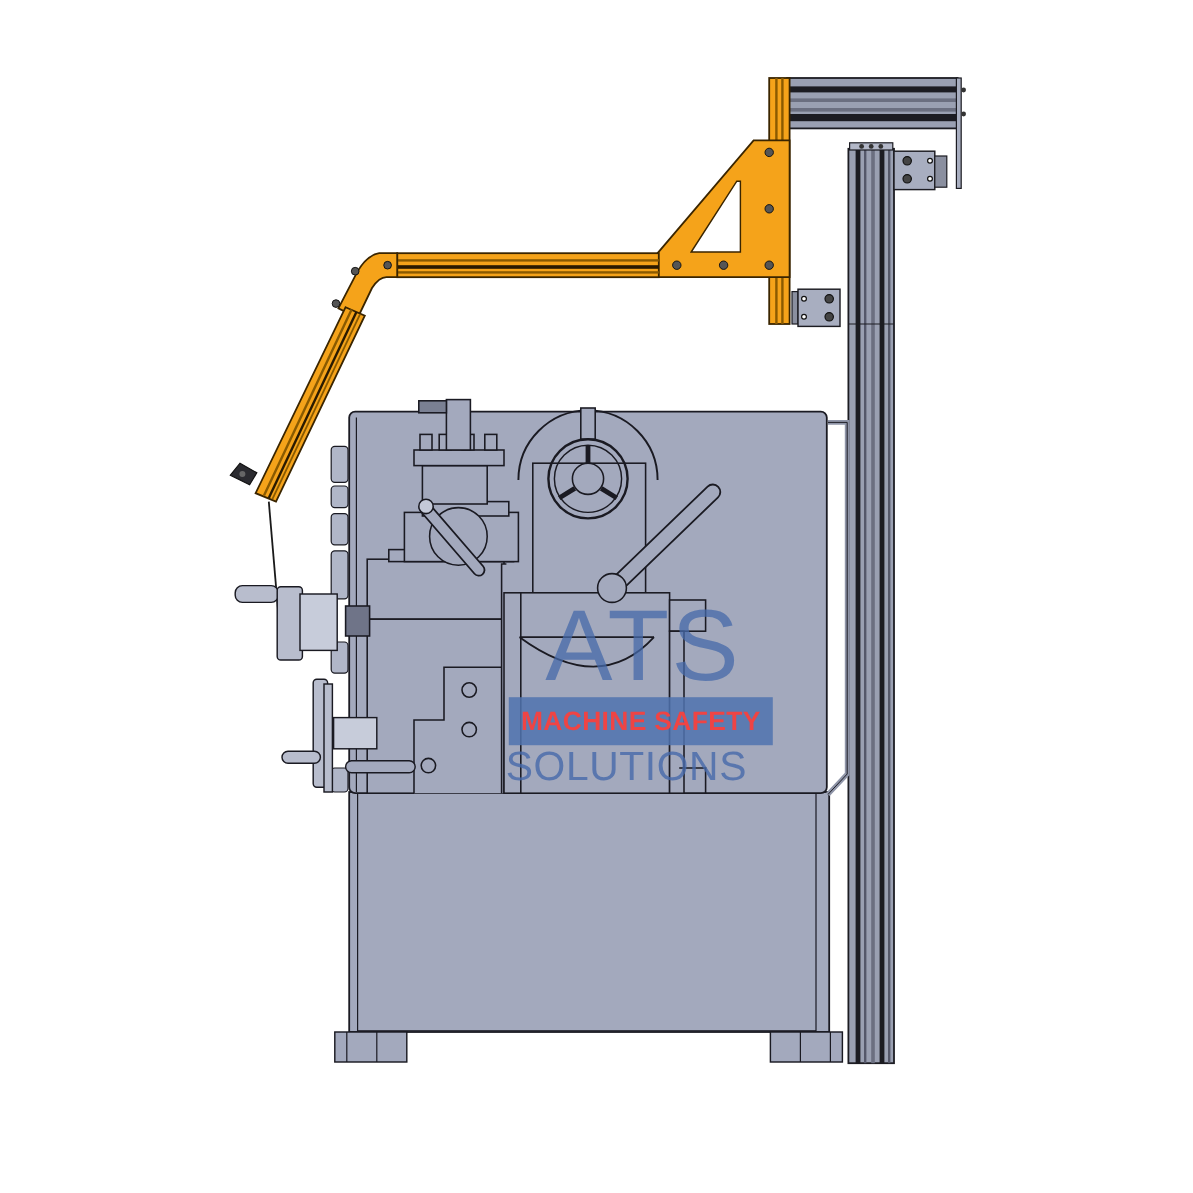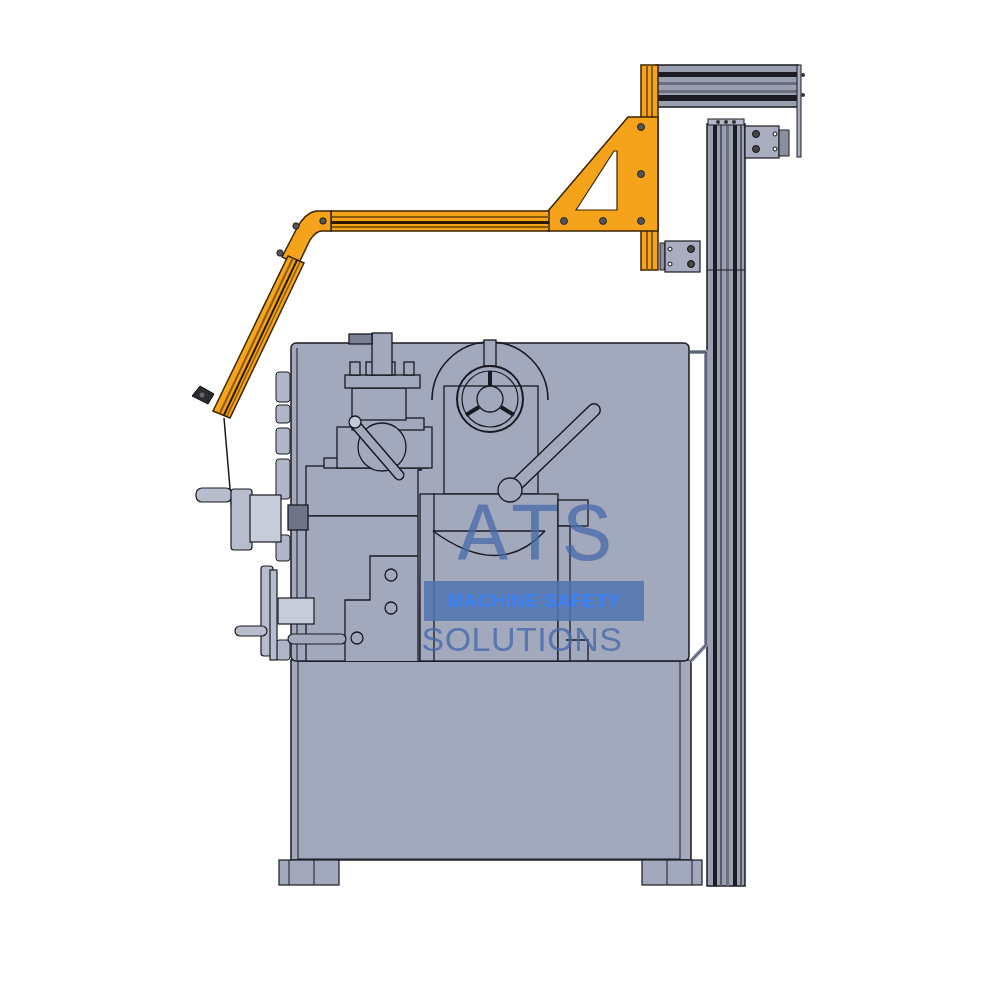--- a/index.html
+++ b/index.html
@@ -1,21 +1,21 @@
 <!DOCTYPE html>
 <html><head>
 <meta charset="utf-8">
 <style>
   html, body { margin:0; padding:0; background:#ffffff; }
   body { width:994px; height:994px; position:relative; overflow:hidden; font-family:"Liberation Sans", sans-serif; }
   #scene { position:absolute; left:0; top:0; width:994px; height:994px; }
   .wm { position:absolute; pointer-events:none; }
-  #wm-ats { left:436px; top:496px; width:200px; text-align:center; font-family:Liberation Mono, monospace; font-size:84px; line-height:84px; letter-spacing:2px; color:rgba(70,105,170,0.75); }
+  #wm-ats { left:436px; top:496px; width:200px; text-align:center; font-family:Liberation Sans, sans-serif; font-size:84px; line-height:84px; letter-spacing:2px; color:rgba(70,105,170,0.75); }
   #wm-band { left:424px; top:581px; width:220px; height:40px; background:rgba(80,115,175,0.85); }
-  #wm-band span { display:block; text-align:center; font-family:"Liberation Sans", sans-serif; font-weight:bold; font-size:19px; line-height:40px; color:#3b82f6; letter-spacing:0.3px; }
+  #wm-band span { display:block; text-align:center; font-family:"Liberation Sans", sans-serif; font-weight:bold; font-size:22px; line-height:40px; color:#ef4444; letter-spacing:0.3px; }
   #wm-sol { left:412px; top:620px; width:220px; text-align:center; font-family:"Liberation Sans", sans-serif; font-size:34px; line-height:38px; color:rgba(70,105,170,0.8); letter-spacing:0.5px; }
 </style>
 </head>
 <body>
 
 <svg id="scene" viewBox="0 0 994 994" xmlns="http://www.w3.org/2000/svg">
 
   <g>
     <rect x="707" y="124" width="38" height="762" fill="#9aa0b2" stroke="#1c1c22" stroke-width="1.5"></rect>
     <rect x="713" y="124" width="4" height="762" fill="#1c1c22"></rect>

